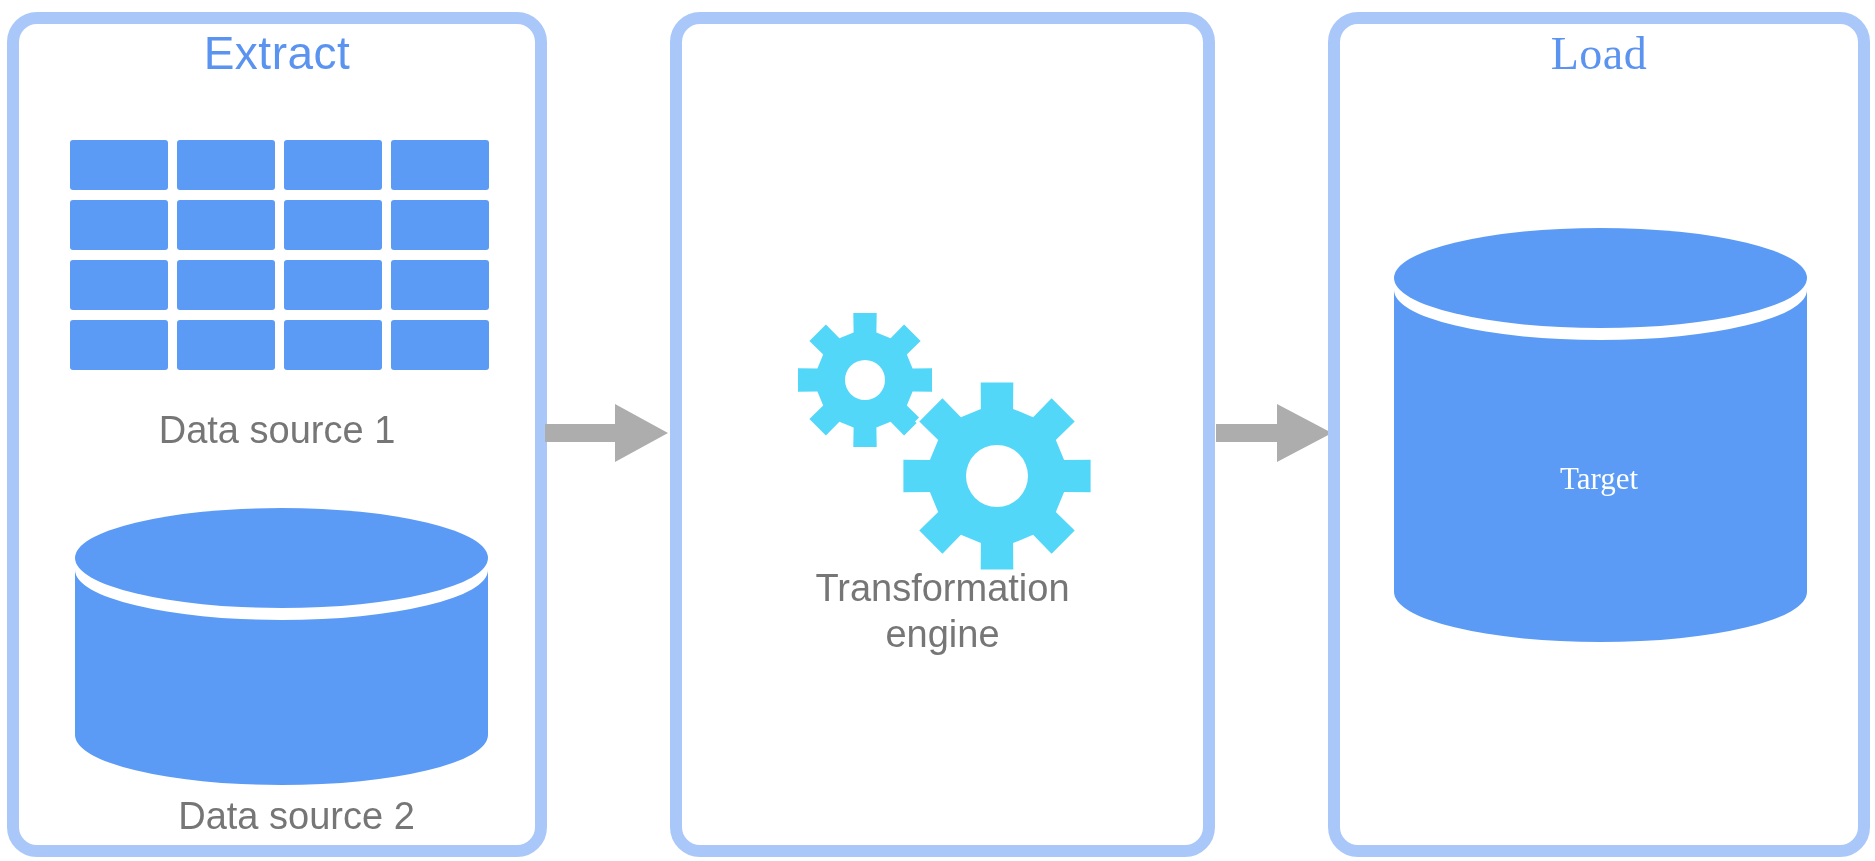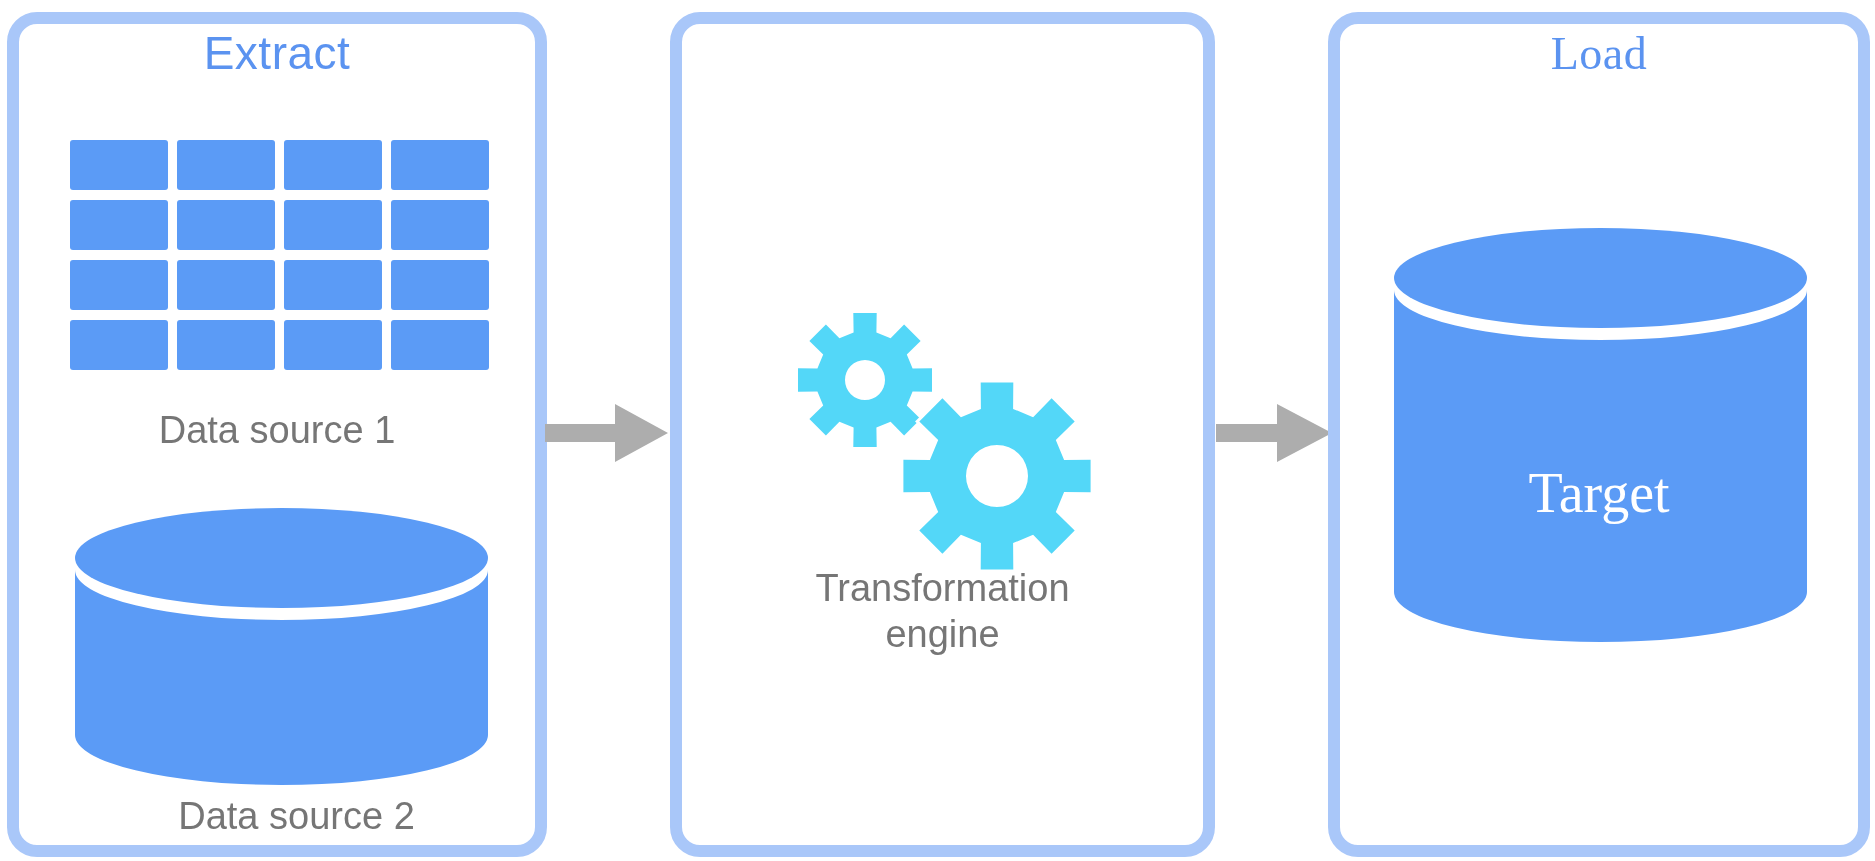--- a/index.html
+++ b/index.html
@@ -29,21 +29,21 @@
   .table-grid{
     position:absolute;left:51px;top:116px;
     display:grid;grid-template-columns:repeat(4,98px);grid-template-rows:repeat(4,50px);
     column-gap:9px;row-gap:10px;
   }
   .table-cell{background:#5B9BF6;border-radius:3px;}
 
   .abs-svg{position:absolute;display:block;}
   .target-label{
     position:absolute;left:0;right:0;top:437px;text-align:center;
-    font-size:56px;font-weight:300;color:#ffffff;z-index:2;white-space:nowrap;
+    font-size:31px;font-weight:300;color:#ffffff;z-index:2;white-space:nowrap;
   }
   .cyl-fill{fill:#5B9BF6;}
   .gear-fill{fill:#53D7F8;}
   .arrow-fill{fill:#ADADAD;}
 </style>
 </head>
 <body>
 
 <div id="page">
 

